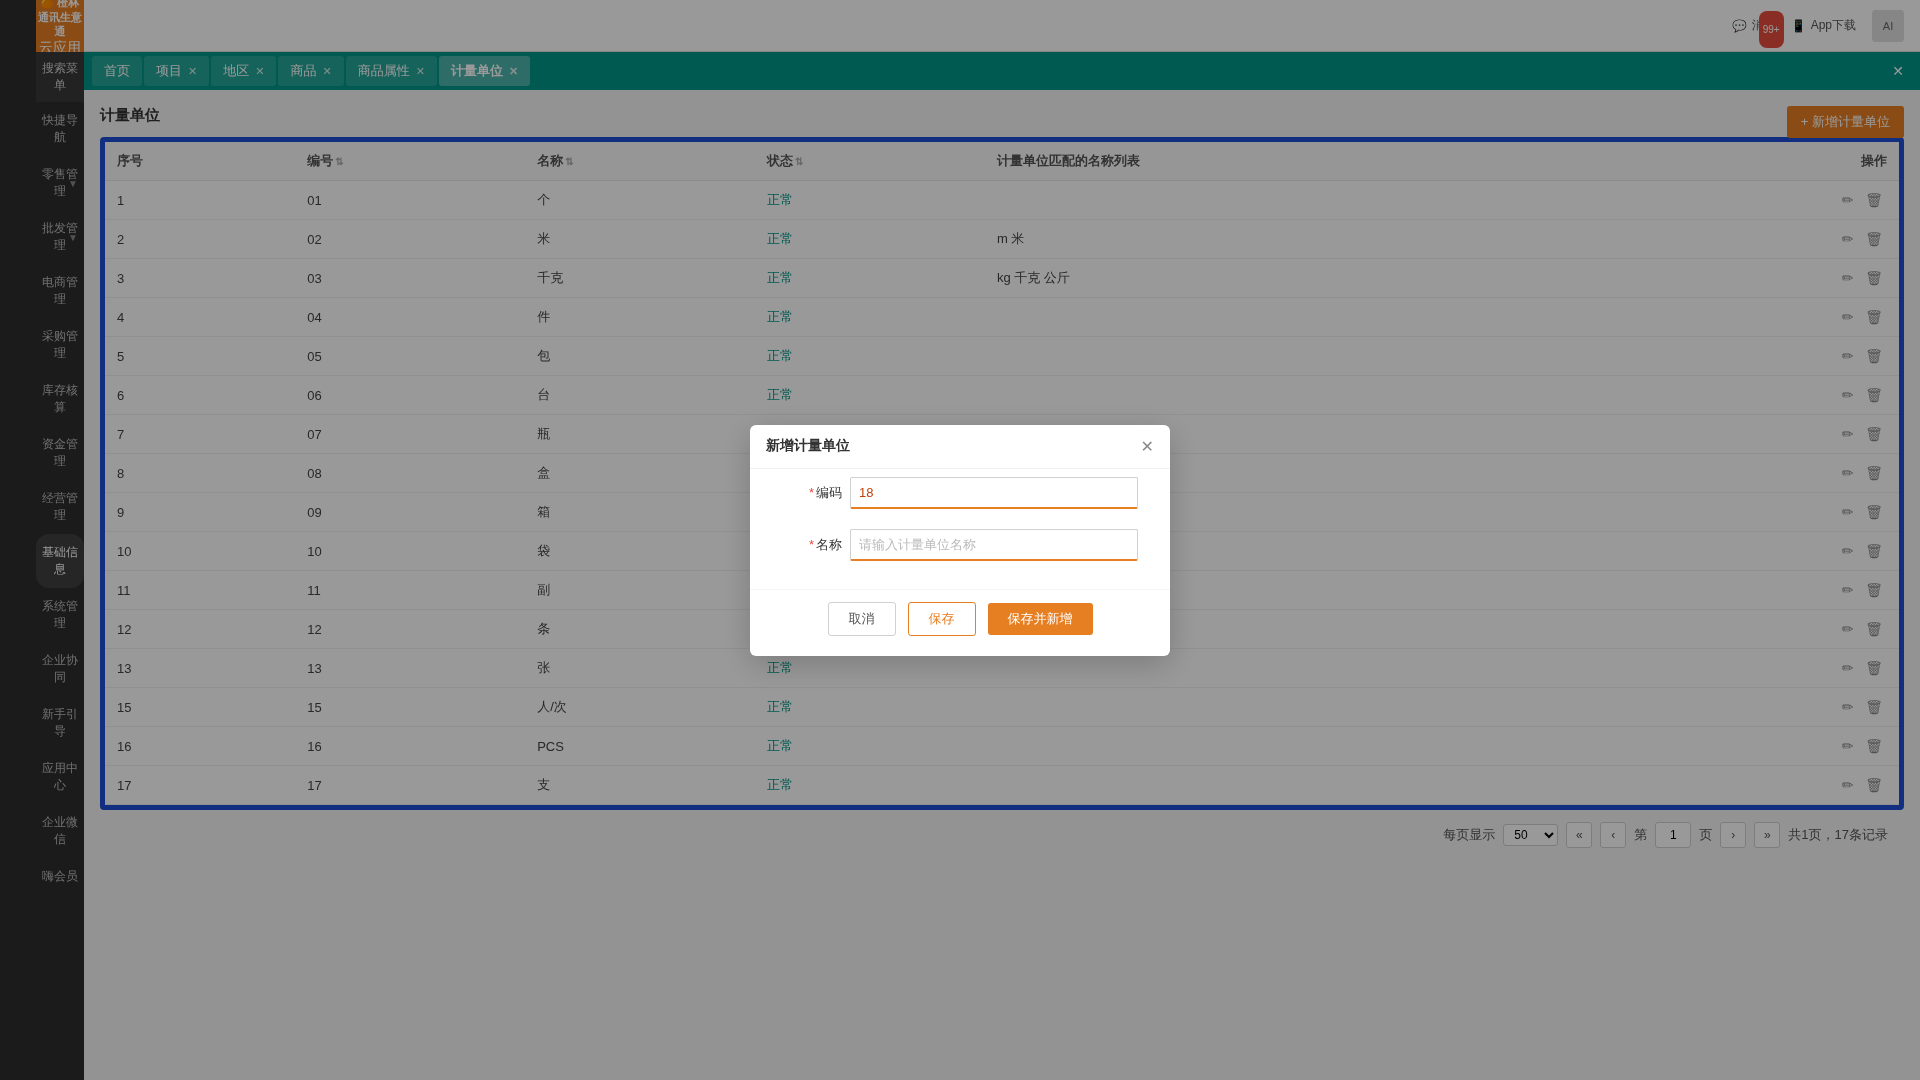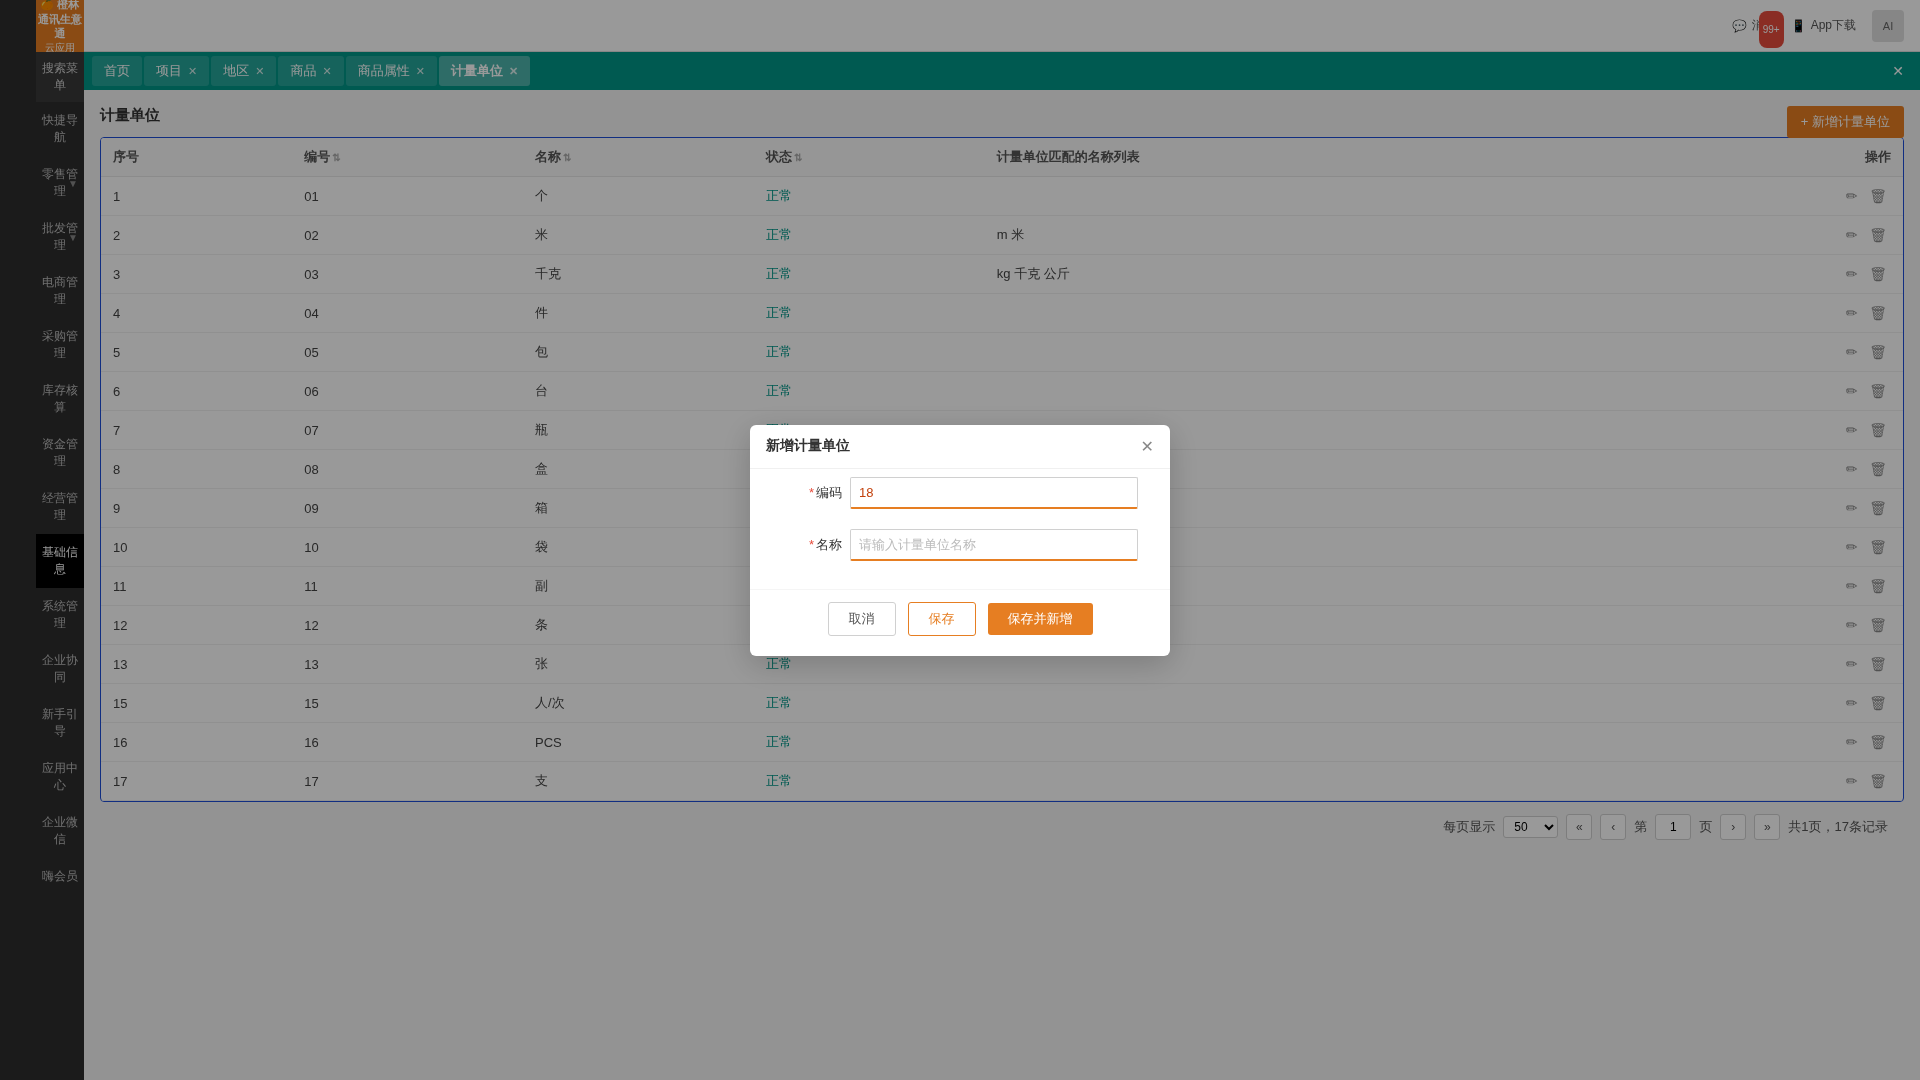--- a/index.html
+++ b/index.html
@@ -43,21 +43,21 @@
     }
     .sidebar-nav-item {
       width: 100%;
       padding: 10px 4px;
       text-align: center;
       color: #bbb;
       font-size: 12px;
       cursor: pointer;
       position: relative;
     }
-    .sidebar-nav-item.active { background: #000000; color: #fff; }
+    .sidebar-nav-item.active { background: #404040; color: #fff; border-radius: 13px; }
     .sidebar-nav-item .arrow {
       font-size: 10px;
       color: #888;
       position: absolute;
       right: 6px;
       top: 50%;
       transform: translateY(-50%);
     }
 
     
@@ -185,21 +185,21 @@
       border-radius: 3px;
       font-size: 13px;
       cursor: pointer;
     }
 
     
     .table-wrap {
       background: #fff;
       border-radius: 4px;
       overflow: hidden;
-      border: 1px solid #1d4ed8;
+      border: 5px solid #1d4ed8;
     }
     table {
       width: 100%;
       border-collapse: collapse;
       font-size: 13px;
     }
     thead tr {
       background: #fafafa;
       border-bottom: 1px solid #e8e8e8;
     }
@@ -378,21 +378,21 @@
       border-radius: 3px;
       font-size: 13px;
       cursor: pointer;
     }
   </style>
 </head>
 <body>
 
 <div class="sidebar">
   <div class="sidebar-logo">
-    <div class="sidebar-logo-text">🍊 橙林通讯生意通<br><span style="font-weight:normal;font-size:10px;">云应用</span></div>
+    <div class="sidebar-logo-text">🍊 橙林通讯生意通<br><span style="font-weight:normal;font-size:14px;">云应用</span></div>
   </div>
   <div class="sidebar-search">搜索菜单</div>
   <div class="sidebar-nav-item">快捷导航</div>
   <div class="sidebar-nav-item">
     <span>零售管理</span>
     <span class="arrow">▼</span>
   </div>
   <div class="sidebar-nav-item">
     <span>批发管理</span>
     <span class="arrow">▼</span>

